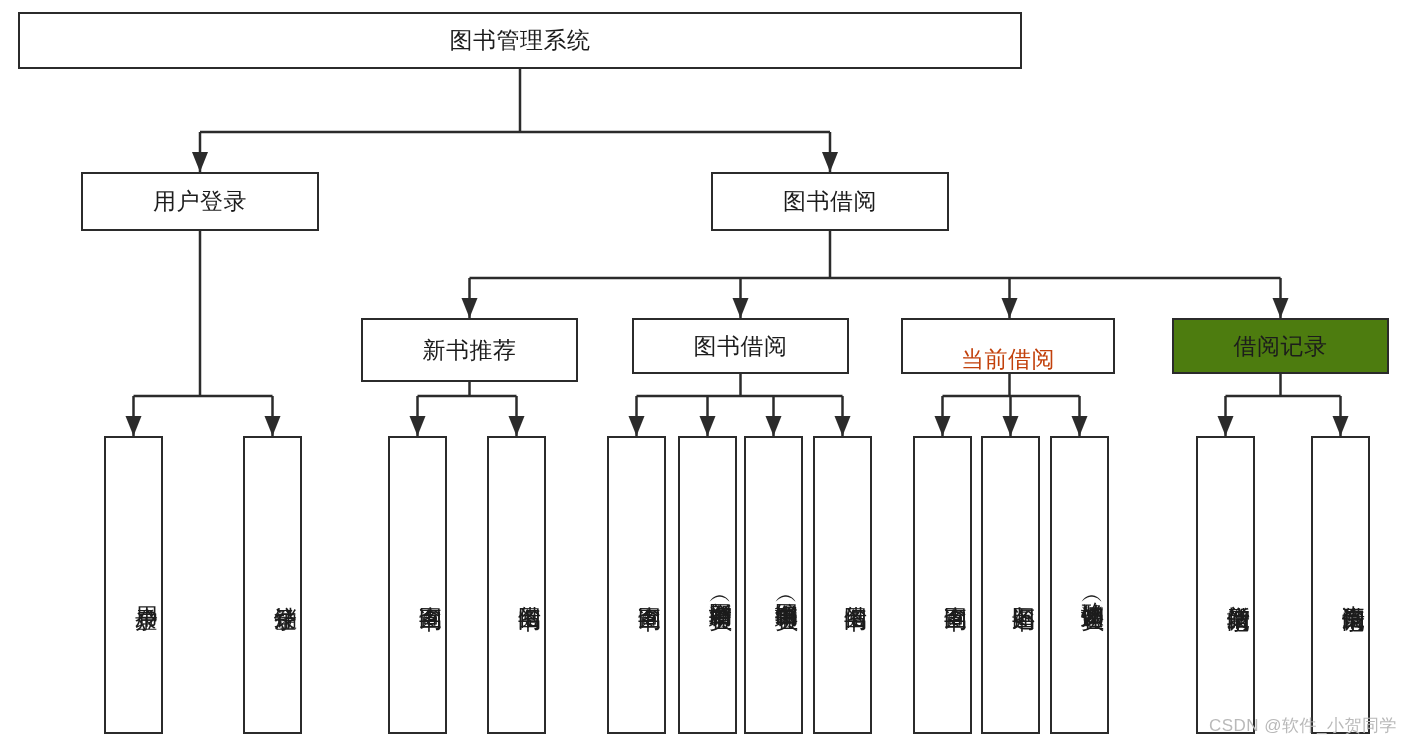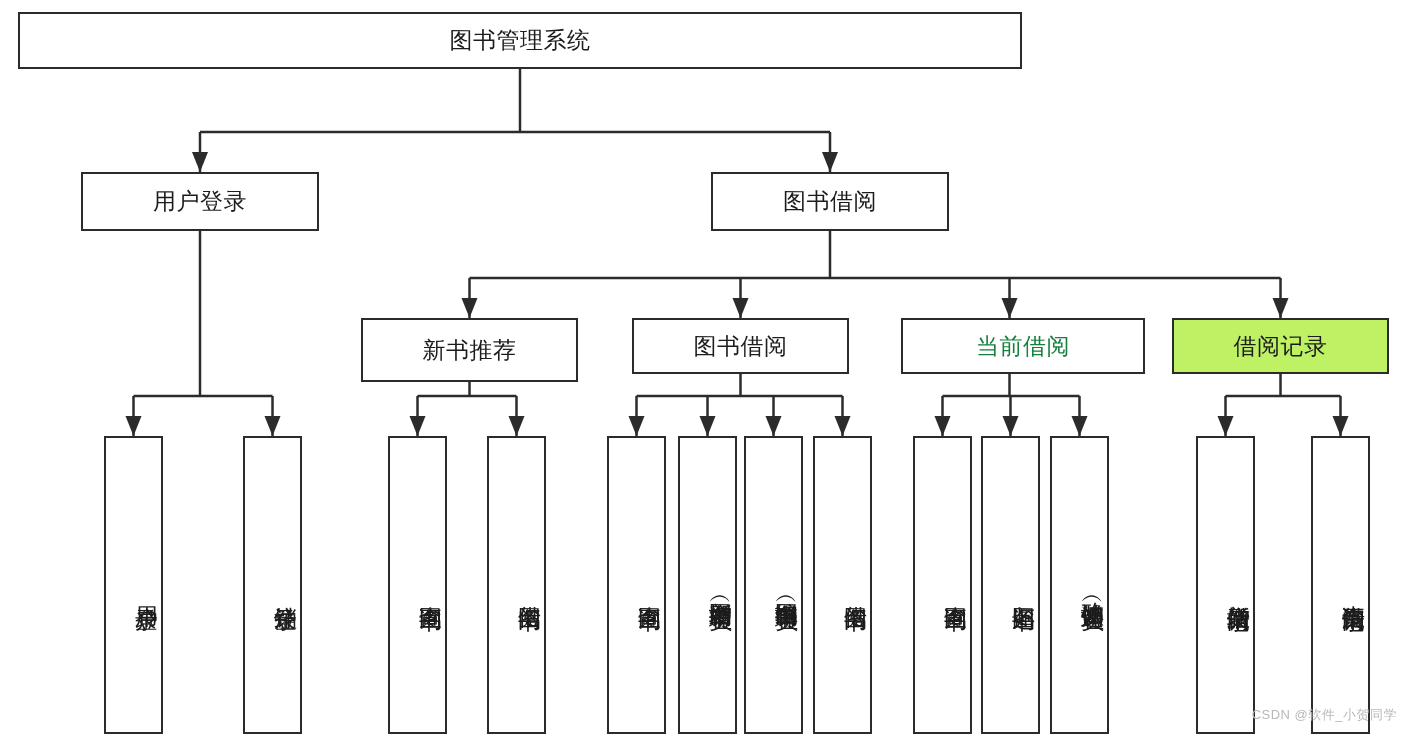--- a/index.html
+++ b/index.html
@@ -47,22 +47,22 @@
     align-items: flex-start;
     justify-content: center;
     padding-top: 10px;
   }
   .node-v.tall {
     padding-top: 6px;
   }
   .watermark {
     position: absolute;
     right: 8px;
-    bottom: 23px;
-    font-size: 13px;
+    bottom: 10px;
+    font-size: 17px;
     color: #b9b9b9;
     white-space: nowrap;
     letter-spacing: 0.5px;
   }
 </style>
 </head>
 <body>
 
 <div id="canvas">
   <svg id="edges" viewBox="0 0 1405 747" xmlns="http://www.w3.org/2000/svg">
@@ -128,24 +128,24 @@
       </div>
       <div class="node node-h" style="left: 711px; top: 172px; width: 238px; height: 59px; border-color: rgb(43, 43, 43); background: rgb(255, 255, 255); color: rgb(28, 28, 28);">
         <span>图书借阅</span>
       </div>
       <div class="node node-h" style="left: 361px; top: 318px; width: 217px; height: 64px; border-color: rgb(43, 43, 43); background: rgb(255, 255, 255); color: rgb(28, 28, 28);">
         <span>新书推荐</span>
       </div>
       <div class="node node-h" style="left: 632px; top: 318px; width: 217px; height: 56px; border-color: rgb(43, 43, 43); background: rgb(255, 255, 255); color: rgb(28, 28, 28); text-align: center;">
         <span>图书借阅</span>
       </div>
-      <div class="node node-h" style="left: 901px; top: 318px; width: 244px; height: 56px; border-color: rgb(43, 43, 43); background: rgb(255, 255, 255); color: #15803d;">
+      <div class="node node-h" style="left: 901px; top: 318px; width: 214px; height: 56px; border-color: rgb(43, 43, 43); background: rgb(255, 255, 255); color: #c2410c; align-items: flex-end;">
         <span>当前借阅</span>
       </div>
-      <div class="node node-h" style="left: 1172px; top: 318px; width: 217px; height: 56px; border-color: rgb(43, 43, 43); background: #bef264; color: rgb(28, 28, 28);">
+      <div class="node node-h" style="left: 1172px; top: 318px; width: 217px; height: 56px; border-color: rgb(43, 43, 43); background: #4d7c0f; color: rgb(28, 28, 28);">
         <span>借阅记录</span>
       </div>
       <div class="node node-v" style="left: 104px; top: 436px; width: 59px; height: 298px; border-color: rgb(43, 43, 43); background: rgb(255, 255, 255); color: rgb(28, 28, 28);">
         <span>用户登录</span>
       </div>
       <div class="node node-v" style="left: 243px; top: 436px; width: 59px; height: 298px; border-color: rgb(43, 43, 43); background: rgb(255, 255, 255); color: rgb(28, 28, 28);">
         <span>注销登录</span>
       </div>
       <div class="node node-v" style="left: 388px; top: 436px; width: 59px; height: 298px; border-color: rgb(43, 43, 43); background: rgb(255, 255, 255); color: rgb(28, 28, 28);">
         <span>查询图书</span>

